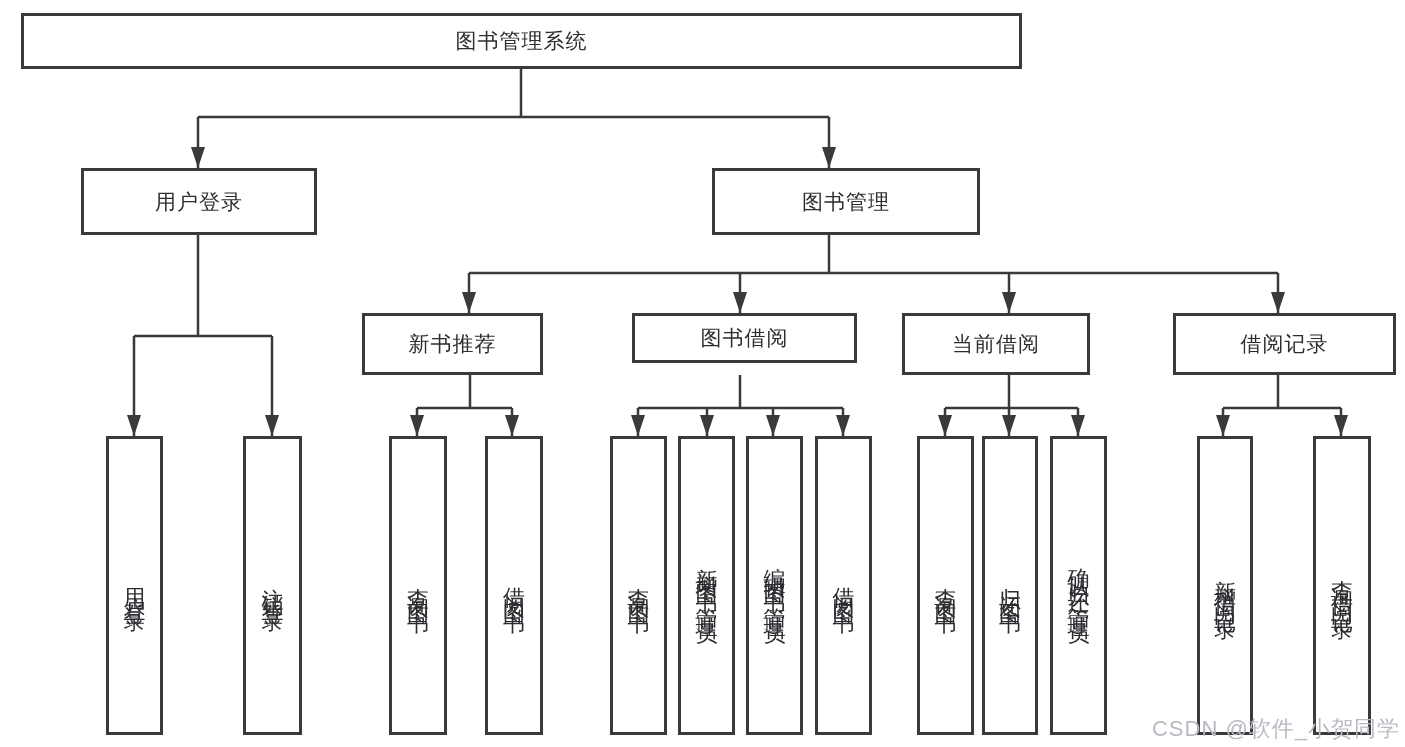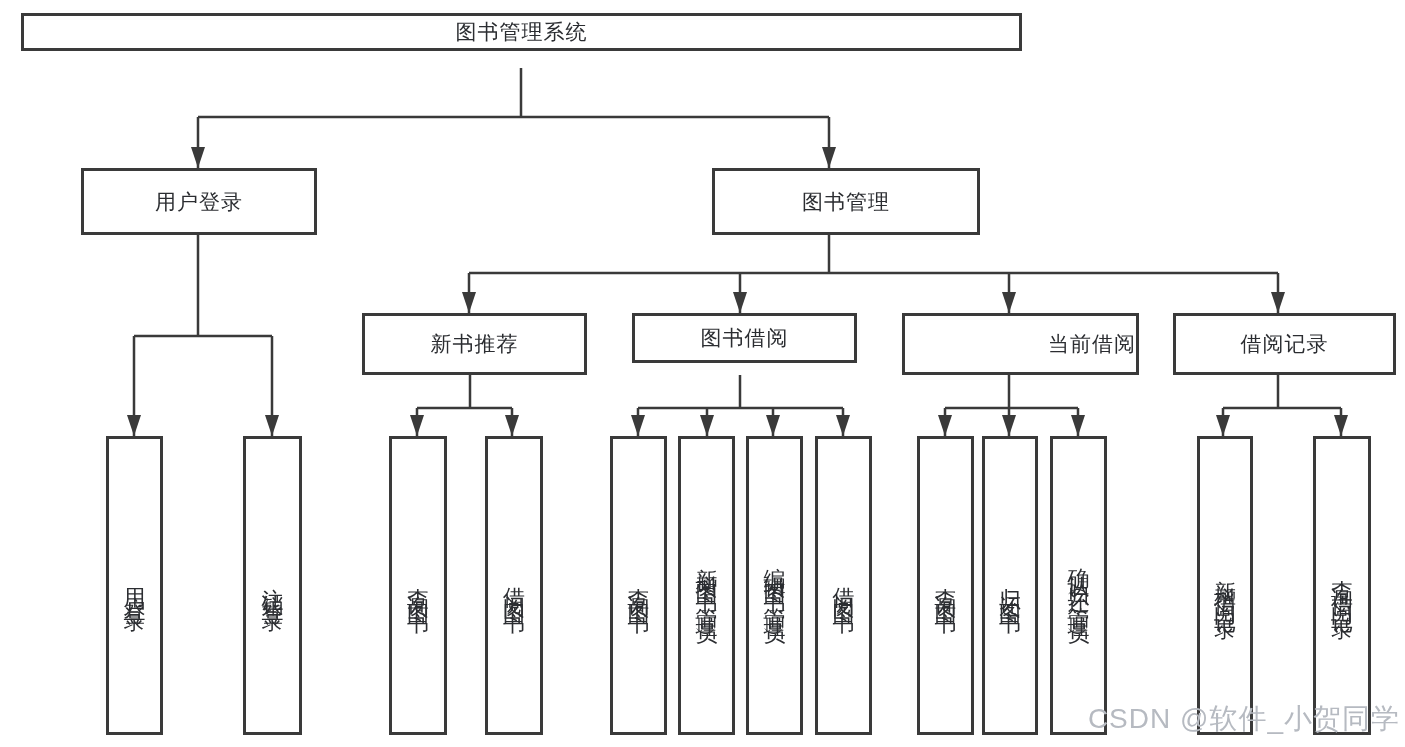--- a/index.html
+++ b/index.html
@@ -24,22 +24,22 @@
   }
   .vnode span{
     writing-mode:vertical-rl;
     text-orientation:mixed;
     font-size:22px;
     line-height:1.1;
     letter-spacing:8px;
     white-space:nowrap;
   }
   .watermark{
-    position:absolute;right:5px;bottom:9px;
-    font-size:28px;letter-spacing:1px;
+    position:absolute;right:5px;bottom:3px;
+    font-size:22px;letter-spacing:1px;
     color:var(--watermark,#b6bac1);
     z-index:5;
   }
 </style>
 </head>
 <body>
 
 <div class="canvas">
 
   <svg class="connectors" id="conn" viewBox="0 0 1405 747">
@@ -71,38 +71,38 @@
       <polygon points="700,415 714,415 707,436" class="arrow"></polygon>
       <polygon points="766,415 780,415 773,436" class="arrow"></polygon>
       <polygon points="836,415 850,415 843,436" class="arrow"></polygon>
       <polygon points="938,415 952,415 945,436" class="arrow"></polygon>
       <polygon points="1002,415 1016,415 1009,436" class="arrow"></polygon>
       <polygon points="1071,415 1085,415 1078,436" class="arrow"></polygon>
       <polygon points="1216,415 1230,415 1223,436" class="arrow"></polygon>
       <polygon points="1334,415 1348,415 1341,436" class="arrow"></polygon>
     </svg>
 
-  <div class="node" style="left:21px;top:13px;width:1001px;height:38px;">
+  <div class="node" style="left:21px;top:13px;width:1001px;height:56px;">
     <span>图书管理系统</span>
   </div>
 
   <div class="node" style="left:81px;top:168px;width:236px;height:67px;">
     <span>用户登录</span>
   </div>
   <div class="node" style="left:712px;top:168px;width:268px;height:67px;">
     <span>图书管理</span>
   </div>
 
-  <div class="node" style="left:362px;top:313px;width:225px;height:62px;">
+  <div class="node" style="left:362px;top:313px;width:181px;height:62px;">
     <span>新书推荐</span>
   </div>
   <div class="node" style="left:632px;top:313px;width:225px;height:50px;">
     <span>图书借阅</span>
   </div>
-  <div class="node" style="left:902px;top:313px;width:237px;height:62px;justify-content:flex-end;">
+  <div class="node" style="left:902px;top:313px;width:188px;height:62px;">
     <span>当前借阅</span>
   </div>
   <div class="node" style="left:1173px;top:313px;width:223px;height:62px;">
     <span>借阅记录</span>
   </div>
 
   <div class="node vnode" style="left:106px;top:436px;width:57px;height:299px;">
     <span>用户登录</span>
   </div>
   <div class="node vnode" style="left:243px;top:436px;width:59px;height:299px;">

